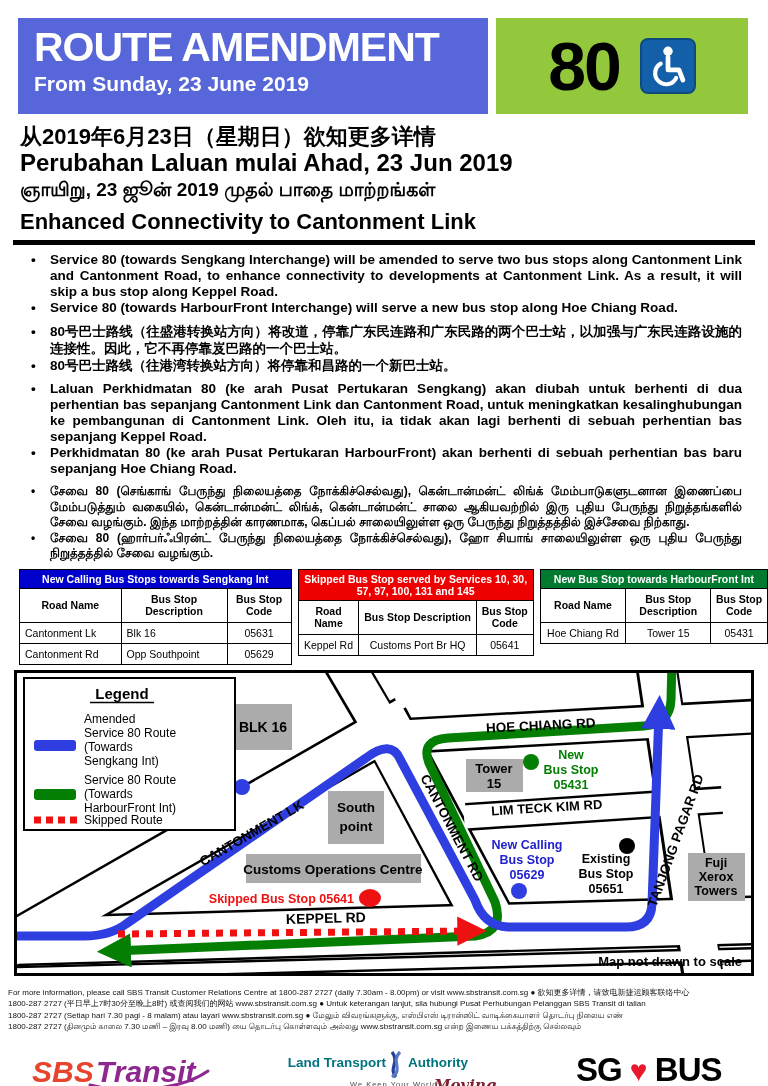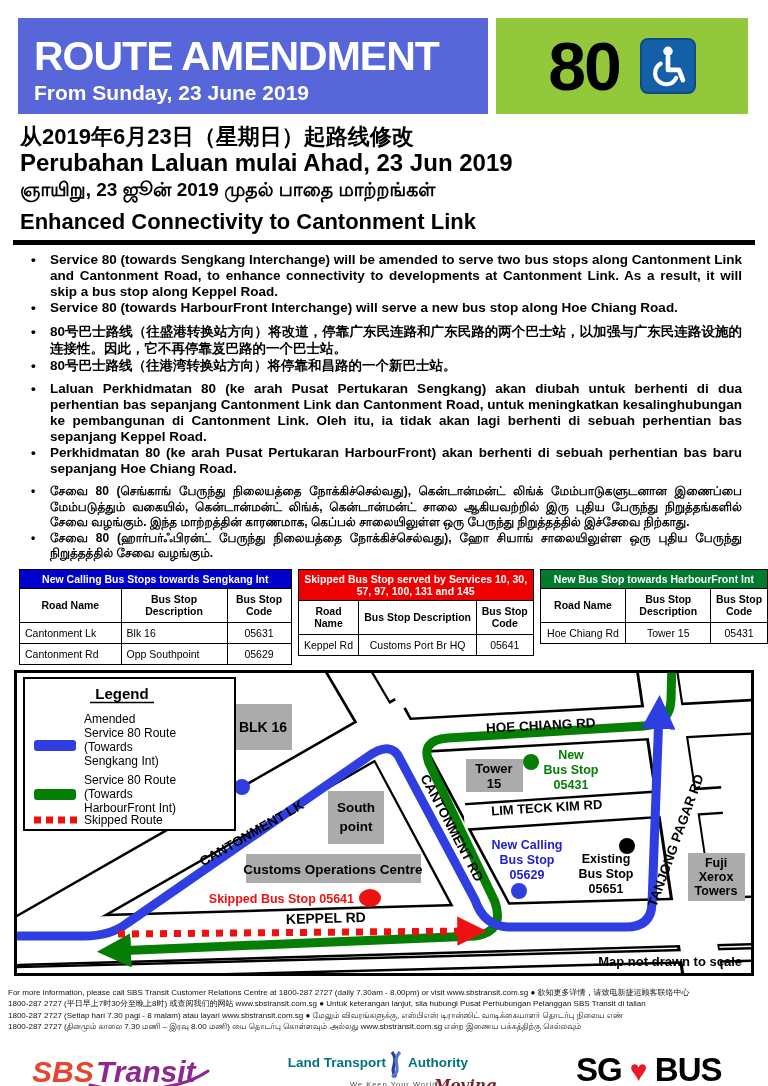--- a/index.html
+++ b/index.html
@@ -6,21 +6,21 @@
   html,body { background:#ffffff; }
   body {
     width: 768px; height: 1086px; overflow: hidden;
     font-family: "Liberation Sans", "DejaVu Sans", sans-serif;
     color:#000;
   }
   .page { width:768px; height:1086px; padding-top:18px; }
 
   
   .hdr { margin:0 20px 0 18px; display:flex; gap:8px; height:96px; }
-  .banner { flex:0 0 470px; background:#5766D9; color:#fff; padding:15px 0 6px 16px; }
+  .banner { flex:0 0 470px; background:#5766D9; color:#fff; padding:6px 0 6px 16px; }
   .banner .t1 { font-size:41px; font-weight:bold; line-height:47px; letter-spacing:-1px; white-space:nowrap; }
   .banner .t2 { font-size:21px; font-weight:bold; line-height:25px; }
   .svc { flex:1 1 auto; background:#94C83C; display:flex; align-items:center; justify-content:center; gap:20px; }
   .svc .num { font-size:68px; font-weight:bold; line-height:1; letter-spacing:-2px; }
   .wc-box { width:56px; height:56px; background:#135FA8; border:2px solid #0d4b80; border-radius:8px; display:flex; align-items:center; justify-content:center; }
 
   
   .headings { margin:9px 20px 0 20px; }
   .h-zh { font-size:22px; font-weight:bold; line-height:27px; }
   .h-ms { font-size:24px; font-weight:bold; line-height:26px; }
@@ -74,21 +74,21 @@
         <svg width="44" height="44" viewBox="0 0 28 28">
           <circle cx="14" cy="4.6" r="3" fill="#fff"></circle>
           <path d="M14 8.2 L14 16.5 L21 16.5 L23.5 23" stroke="#fff" stroke-width="3" fill="none" stroke-linecap="round" stroke-linejoin="round"></path>
           <path d="M9.4 12.5 A 7 7 0 1 0 19.2 21.5" stroke="#fff" stroke-width="2.6" fill="none" stroke-linecap="round"></path>
         </svg>
       </div>
     </div>
   </div>
 
   <div class="headings">
-    <div class="h-zh">从2019年6月23日（星期日）起路线修改</div>
+    <div class="h-zh">从2019年6月23日（星期日）欲知更多详情</div>
     <div class="h-ms">Perubahan Laluan mulai Ahad, 23 Jun 2019</div>
     <div class="h-ta">ஞாயிறு, 23 ஜூன் 2019 முதல் பாதை மாற்றங்கள்</div>
     <div class="h-en">Enhanced Connectivity to Cantonment Link</div>
   </div>
   <div class="rule"></div>
 
   <div class="bullets">
     <ul class="bl-en">
       <li>Service 80 (towards Sengkang Interchange) will be amended to serve two bus stops along Cantonment Link and Cantonment Road, to enhance connectivity to developments at Cantonment Link. As a result, it will skip a bus stop along Keppel Road.</li>
       <li>Service 80 (towards HarbourFront Interchange) will serve a new bus stop along Hoe Chiang Road.</li>

